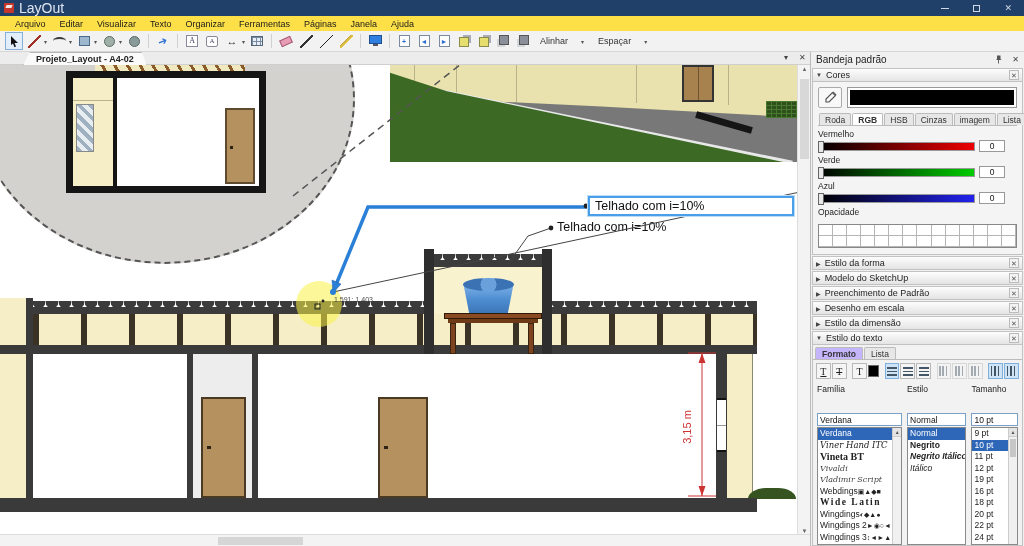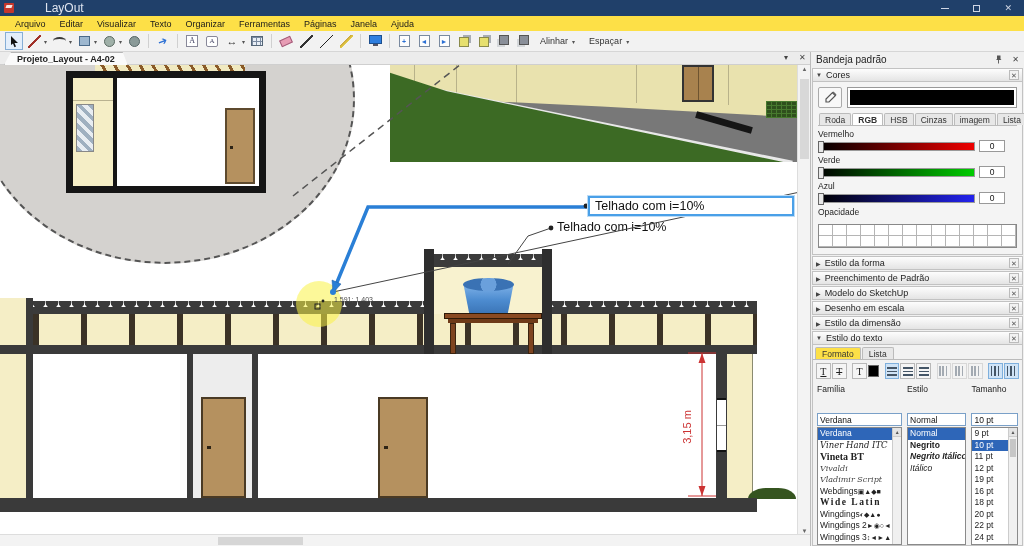--- a/index.html
+++ b/index.html
@@ -4,21 +4,21 @@
 <style>
   html,body{margin:0;padding:0;width:1024px;height:546px;overflow:hidden;
     font-family:"Liberation Sans",sans-serif;background:#fff;-webkit-font-smoothing:antialiased;}
   *{box-sizing:border-box;}
   .app{width:1024px;height:546px;display:flex;flex-direction:column;}
 
   
   .titlebar{height:16px;background:#20406a;display:flex;align-items:center;color:#dfe5f0;flex:0 0 16px;}
   .appicon{width:10px;height:10px;background:#c5372c;margin:0 5px 0 4px;border-radius:1px;position:relative;}
   .appicon::after{content:"";position:absolute;left:2px;top:2px;width:6px;height:3px;background:#f2e8e6;transform:skewX(-20deg);}
-  .apptitle{font-size:12px;margin-left:26px;}
+  .apptitle{font-size:14px;}
   .wctrls{margin-left:auto;display:flex;align-items:center;gap:24px;padding-right:12px;}
   .wmin{width:8px;height:1px;background:#cfd6e4;}
   .wmax{width:7px;height:7px;border:1px solid #cfd6e4;}
   .wclose{font-size:9px;line-height:9px;color:#cfd6e4;}
 
   
   .menubar{height:15px;background:#fde047;display:flex;align-items:center;font-size:9px;color:#1a1a1a;flex:0 0 15px;padding-left:8px;}
   .mitem{padding:0 7px;}
 
   
@@ -40,27 +40,27 @@
     background-image:repeating-linear-gradient(to right,#7a8aa0 0 1px,transparent 1px 4px),repeating-linear-gradient(to bottom,#7a8aa0 0 1px,transparent 1px 4px);}
   .i-eraser{width:12px;height:7px;background:#e79cb4;border:1px solid #a05a78;transform:rotate(-25deg);}
   .i-pen{width:13px;height:13px;background:linear-gradient(135deg,transparent 45%,#333 45%,#333 55%,transparent 55%);}
   .i-pen2{width:13px;height:13px;background:linear-gradient(135deg,transparent 47%,#222 47%,#222 53%,transparent 53%);}
   .i-highlighter{width:13px;height:13px;background:linear-gradient(135deg,transparent 40%,#caa23a 40%,#e5d14a 56%,transparent 56%);}
   .i-monitor{width:13px;height:9px;background:#2f7fe0;border:1px solid #1d4f8e;position:relative;margin-bottom:3px;}
   .i-monitor::after{content:"";position:absolute;left:3px;bottom:-3px;width:5px;height:2px;background:#556;}
   .i-page{width:11px;height:12px;background:#fdfdfd;border:1px solid #7a8aa0;font-size:7px;display:flex;align-items:center;justify-content:center;color:#2b6fd4;font-weight:bold;}
   .i-dup{width:10px;height:10px;background:#e6df6e;border:1px solid #8a8a4a;box-shadow:3px -3px 0 -1px #a8adb5;margin:2px 0 0 0;}
   .i-stack{width:10px;height:10px;background:#8a8f99;border:1px solid #555;box-shadow:-3px 3px 0 -1px #d5d8db;margin:0 2px 2px 2px;}
-  .tlabel{font-size:9px;color:#333;margin:0 6px;display:flex;align-items:center;gap:4px;}
+  .tlabel{font-size:9px;color:#333;margin:0 6px;display:flex;align-items:center;gap:13px;}
 
   
   .content{flex:1;display:flex;min-height:0;}
   .docarea{width:810px;display:flex;flex-direction:column;min-height:0;}
   .tabbar{height:13px;background:#ececec;border-bottom:1px solid #cfcfcf;position:relative;flex:0 0 13px;}
-  .doctab{position:absolute;left:4px;top:0;height:13px;padding:0 12px;background:#fafafa;border:1px solid #b5b5b5;border-bottom:none;
+  .doctab{position:absolute;left:23px;top:0;height:13px;padding:0 12px;background:#fafafa;border:1px solid #b5b5b5;border-bottom:none;
     clip-path:polygon(7px 0,calc(100% - 5px) 0,100% 100%,0 100%);font-size:9px;font-weight:bold;color:#222;line-height:13px;}
   .tabmisc{position:absolute;top:1px;font-size:8px;color:#444;}
   .canvaswrap{flex:1;position:relative;min-height:0;background:#fff;}
   .canvas{position:absolute;left:0;top:0;width:797px;height:470px;background:#fff;overflow:hidden;}
   .vscroll{position:absolute;right:0;top:0;width:13px;height:470px;background:#f3f3f3;border-left:1px solid #ddd;}
   .vthumb{position:absolute;left:2px;top:14px;width:9px;height:80px;background:#d8d8d8;}
   .sarrow{position:absolute;left:0;width:13px;text-align:center;font-size:6px;color:#666;}
   .hscroll{height:12px;background:#f3f3f3;border-top:1px solid #ddd;position:relative;flex:0 0 12px;}
   .hthumb{position:absolute;left:218px;top:2px;width:85px;height:8px;background:#d6d6d6;}
 
@@ -153,21 +153,21 @@
   .track.opacity{background:linear-gradient(to right,rgba(0,0,0,0),#000 92%),repeating-conic-gradient(#444 0% 25%,#fff 0% 50%) 0 0/8px 8px;}
   .thumb{position:absolute;left:-1px;top:-2px;width:6px;height:12px;background:#e8e8e8;border:1px solid #666;}
   .track.opacity .thumb{left:auto;right:-1px;}
   .sval{width:26px;height:12px;border:1px solid #999;background:#fff;font-size:8.5px;text-align:center;line-height:11px;color:#111;}
   .sunit{font-size:8px;color:#333;width:8px;}
   .swatches{margin-top:7px;border:1px solid #888;background:#fff;display:grid;grid-template-columns:repeat(14,1fr);grid-auto-rows:11px;}
   .swcell{border-right:1px solid #b5b5b5;border-bottom:1px solid #b5b5b5;}
   .tsbody{flex:1;display:flex;flex-direction:column;min-height:0;border:1px solid #c2c2c2;border-top:none;margin:0 1px;background:#f2f2f2;}
   .ttabs{display:flex;font-size:8.5px;padding:2px 2px 0 2px;border-bottom:1px solid #bbb;}
   .ttab{padding:1px 6px 0 6px;background:#e7e7e7;border:1px solid #bbb;border-bottom:none;margin-right:1px;border-radius:2px 2px 0 0;height:12px;color:#333;}
-  .ttab.sel{background:#fde047;font-weight:normal;}
+  .ttab.sel{background:#c4b5fd;font-weight:bold;}
   .fmtrow{display:flex;align-items:center;padding:3px 3px 2px 3px;gap:1px;}
   .fbtn{width:17px;height:16px;border:1px solid #b8b8b8;background:#f5f5f5;display:flex;align-items:center;justify-content:center;
     font:10px "Liberation Serif",serif;color:#222;}
   .fbtn.on{background:#cfe3f6;border-color:#7fb0dd;}
   .fbtn.off{opacity:.45;}
   .fgap{width:4px;}
   .fswatch{width:13px;height:12px;background:#000;border:1px solid #666;}
   .ibars{width:10px;height:9px;background:repeating-linear-gradient(to bottom,#456 0 1.5px,transparent 1.5px 3.5px);}
   .ivert{width:9px;height:10px;background:repeating-linear-gradient(to right,#456 0 1.5px,transparent 1.5px 3.5px);}
   .fcols{display:flex;gap:5px;padding:3px 4px 0 4px;flex:1;min-height:0;}
@@ -527,26 +527,26 @@
 
       <div>
 
       <div class="sechead">
           <span class="tri">▶</span>
           <span>Estilo da forma</span>
           <span class="xbox">✕</span>
         </div>
           <div class="sechead">
           <span class="tri">▶</span>
-          <span>Preenchimento de Padrão</span>
+          <span>Modelo do SketchUp</span>
           <span class="xbox">✕</span>
         </div>
           <div class="sechead">
           <span class="tri">▶</span>
-          <span>Modelo do SketchUp</span>
+          <span>Preenchimento de Padrão</span>
           <span class="xbox">✕</span>
         </div>
           <div class="sechead">
           <span class="tri">▶</span>
           <span>Desenho em escala</span>
           <span class="xbox">✕</span>
         </div>
           <div class="sechead">
           <span class="tri">▶</span>
           <span>Estilo da dimensão</span>

